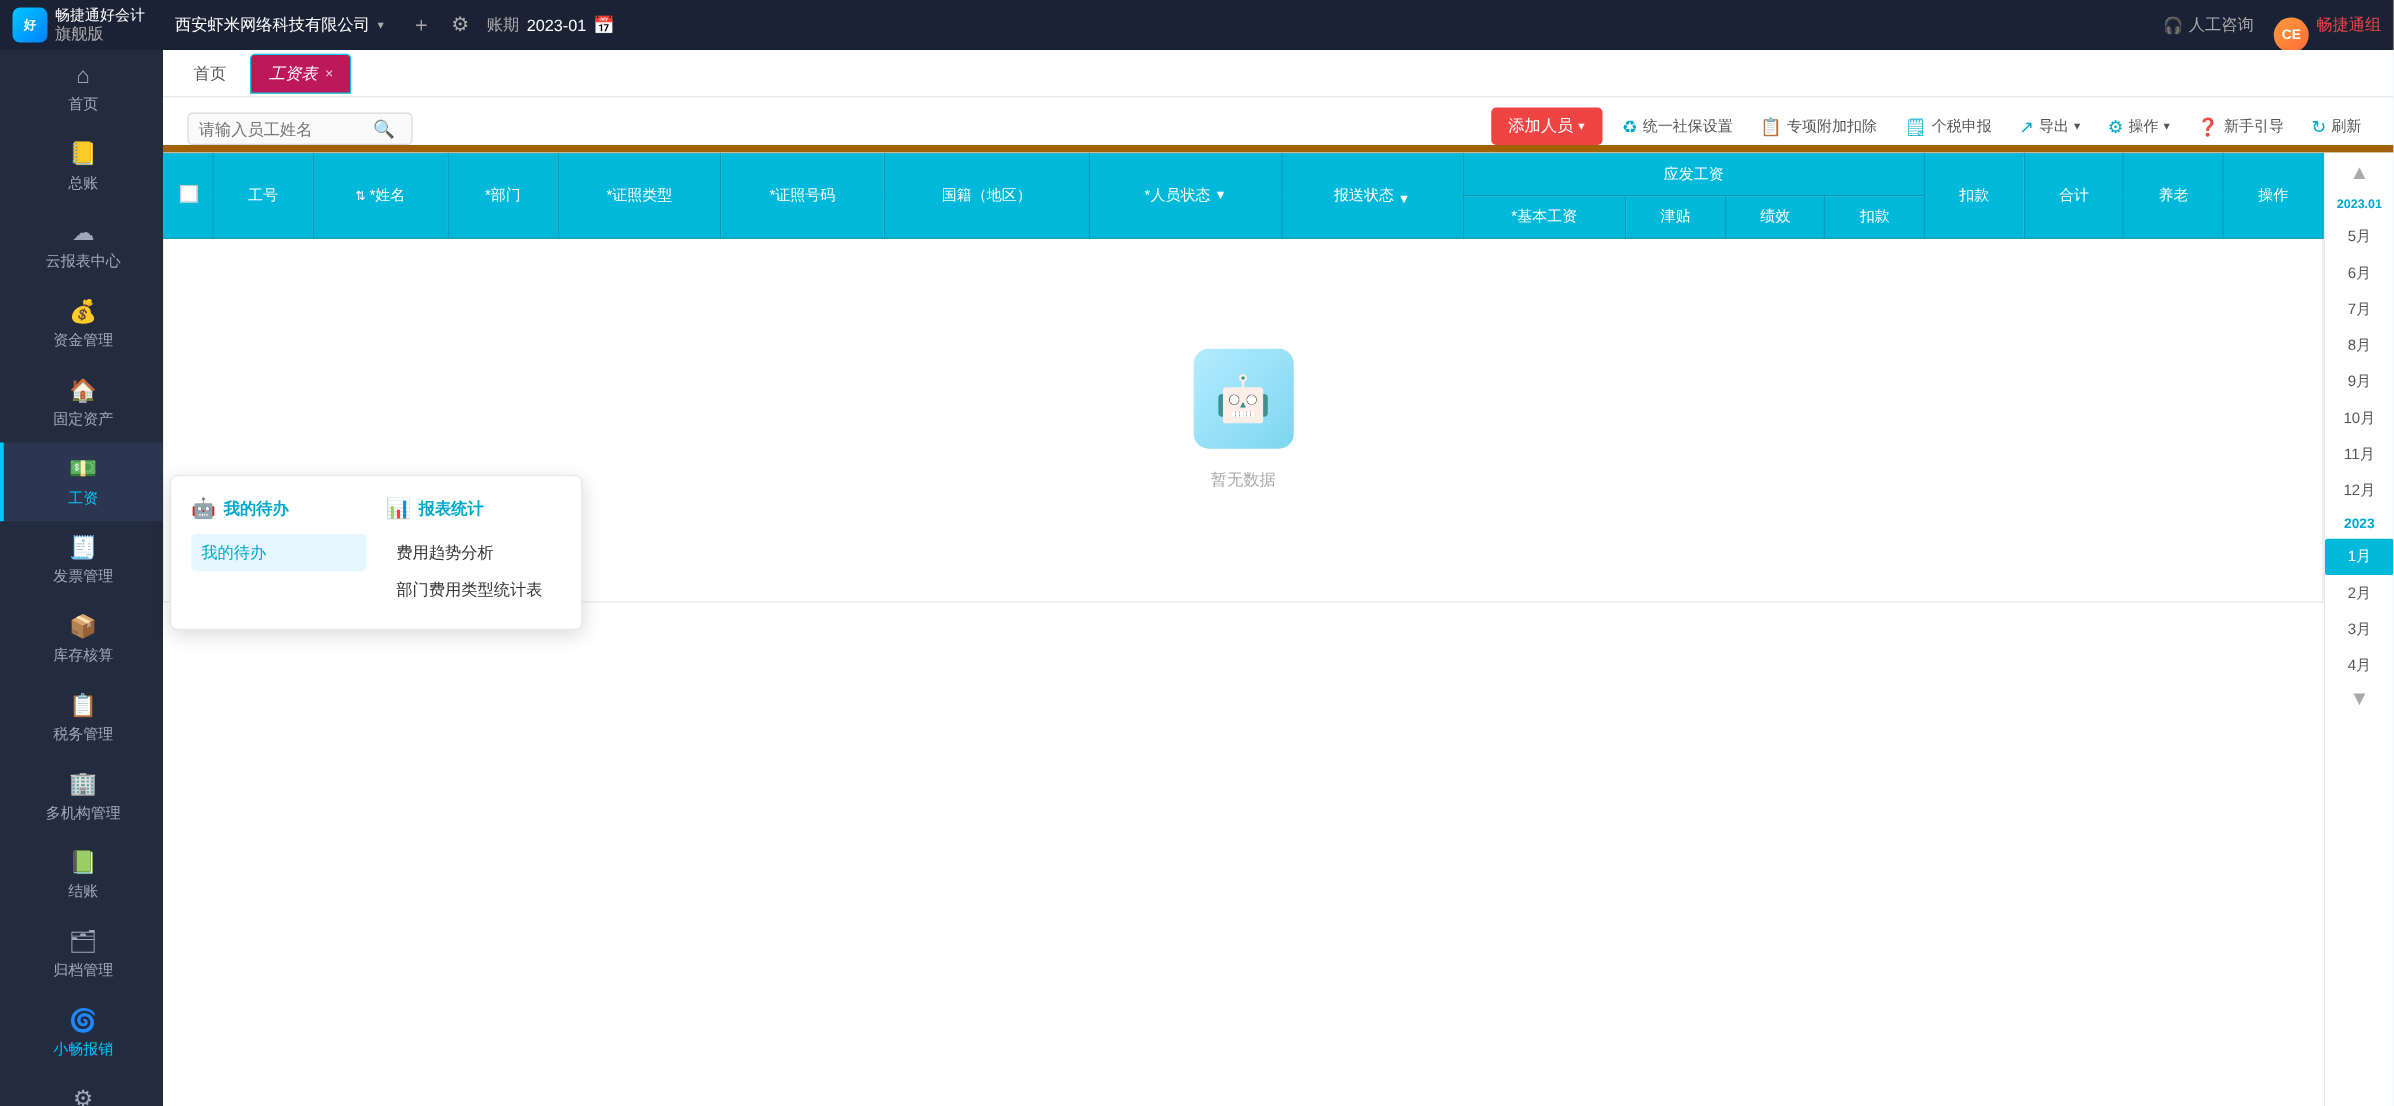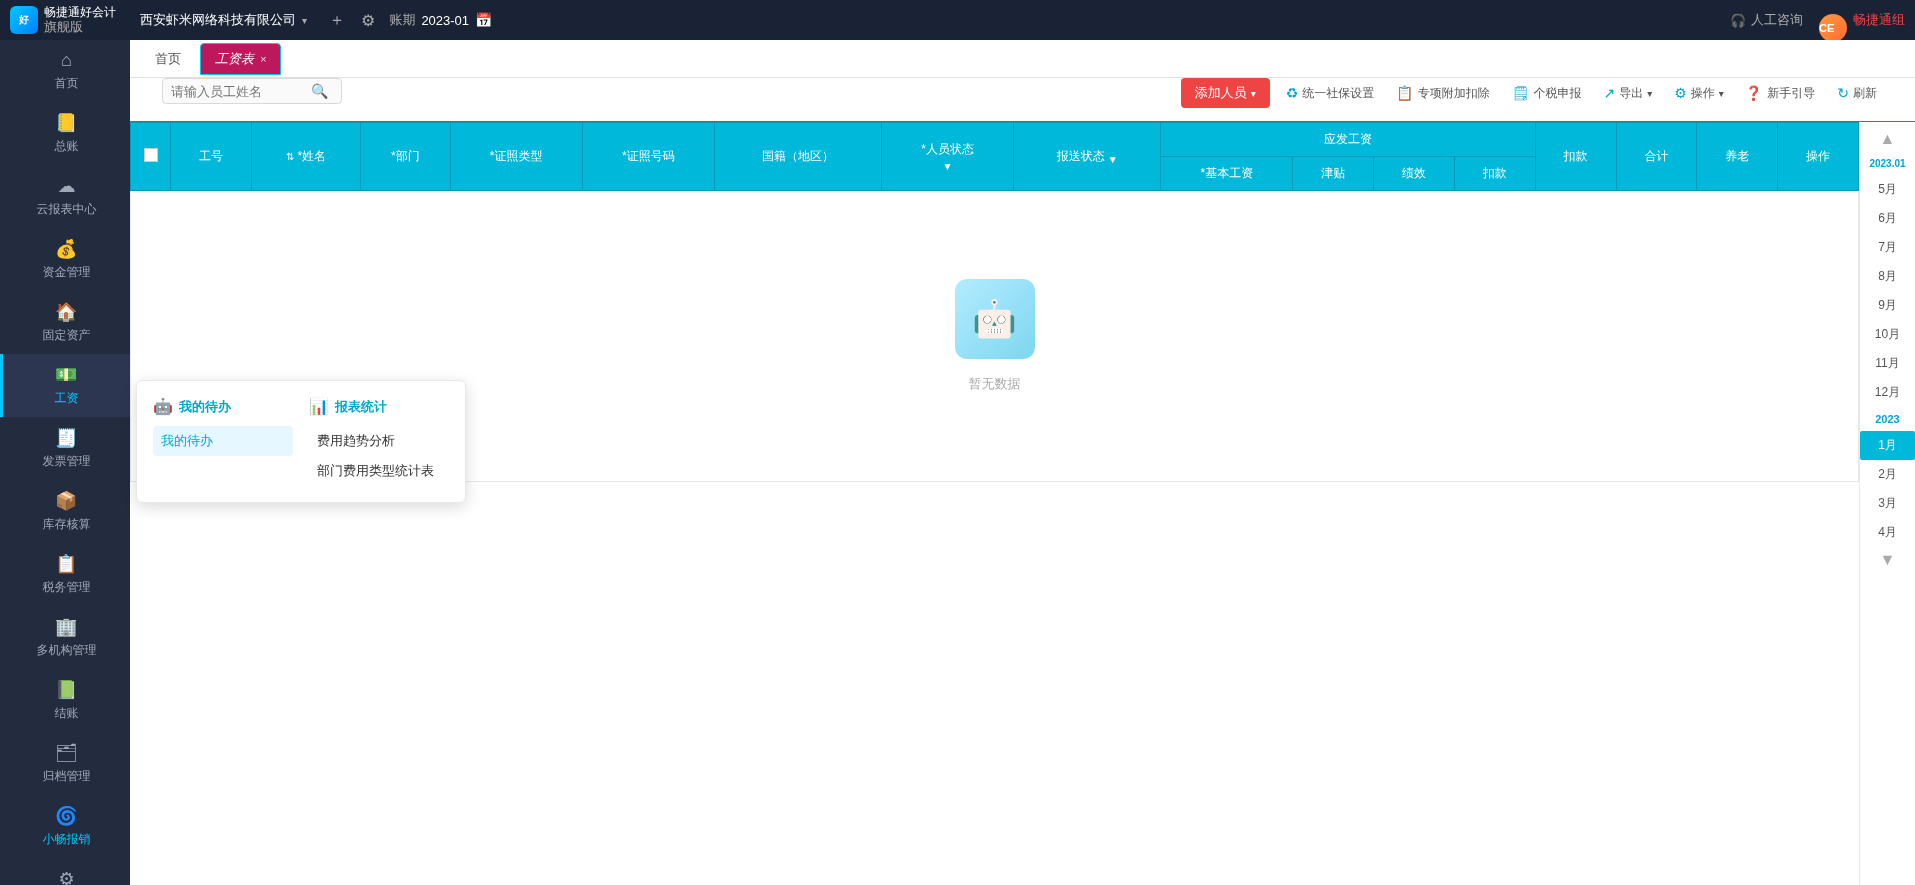--- a/index.html
+++ b/index.html
@@ -41,21 +41,21 @@
       color: #aaa; background: none; border: none; cursor: pointer;
       font-size: 16px; padding: 4px;
     }
     .period-area { display: flex; align-items: center; gap: 6px; color: #ccc; margin-left: 10px; font-size: 13px; }
     .period-label { color: #aaa; }
     .period-value { color: white; }
 
     .top-right { margin-left: auto; display: flex; align-items: center; gap: 16px; }
     .service-btn { color: #aaa; display: flex; align-items: center; gap: 4px; cursor: pointer; font-size: 13px; }
     .user-area { display: flex; align-items: center; gap: 6px; cursor: pointer; }
-    .user-avatar { width: 28px; height: 28px; border-radius: 50%; background: linear-gradient(135deg, #ff9a3c, #ff6b35); display: flex; align-items: center; color: white; font-size: 11px; font-weight: bold; margin-top: 16px; }
+    .user-avatar { width: 28px; height: 28px; border-radius: 50%; background: linear-gradient(135deg, #ff9a3c, #ff6b35); display: flex; align-items: center; justify-content: center; color: white; font-size: 11px; font-weight: bold; margin-top: 16px; }
     .user-name { color: #ef4444; font-size: 13px; }
 
     
     .main-layout {
       flex: 1;
       display: flex;
       overflow: hidden;
     }
 
     
@@ -117,24 +117,24 @@
       border-color: #00c8e8;
       font-style: italic;
     }
     .tab-close { font-size: 11px; cursor: pointer; opacity: 0.8; }
 
     
     .toolbar {
       height: 44px;
       background: #fff;
       display: flex;
-      align-items: flex-start;
-      padding: 0 32px;
+      align-items: flex-end;
+      padding: 0 20px;
       gap: 8px;
-      border-bottom: 1px solid #a16207;
+      border-bottom: 6px solid #a16207;
       flex-shrink: 0;
     }
     .search-box {
       display: flex; align-items: center;
       border: 1px solid #d9d9d9; border-radius: 4px;
       padding: 4px 8px; background: #fafafa; width: 180px;
     }
     .search-input {
       border: none; background: none; outline: none; font-size: 13px; color: #333; width: 140px;
     }
@@ -460,21 +460,21 @@
                 <span style="display:flex;align-items:center;justify-content:center;gap:3px;">
                   <span style="font-size:10px;">⇅</span>
                   <span>*姓名</span>
                 </span>
               </th>
               <th rowspan="2">*部门</th>
               <th rowspan="2">*证照类型</th>
               <th rowspan="2">*证照号码</th>
               <th rowspan="2">国籍（地区）</th>
               <th rowspan="2">
-                <span style="display:flex;align-items:center;justify-content:center;gap:3px;flex-direction:column;">
+                <span style="display:flex;align-items:center;justify-content:center;gap:3px;">
                   <span>*人员状态</span>
                   <span style="font-size:10px;">▼</span>
                 </span>
               </th>
               <th rowspan="2">
                 <span style="display:flex;align-items:flex-end;justify-content:center;gap:3px;">
                   <span>报送状态</span>
                   <span style="font-size:10px;">▼</span>
                 </span>
               </th>

